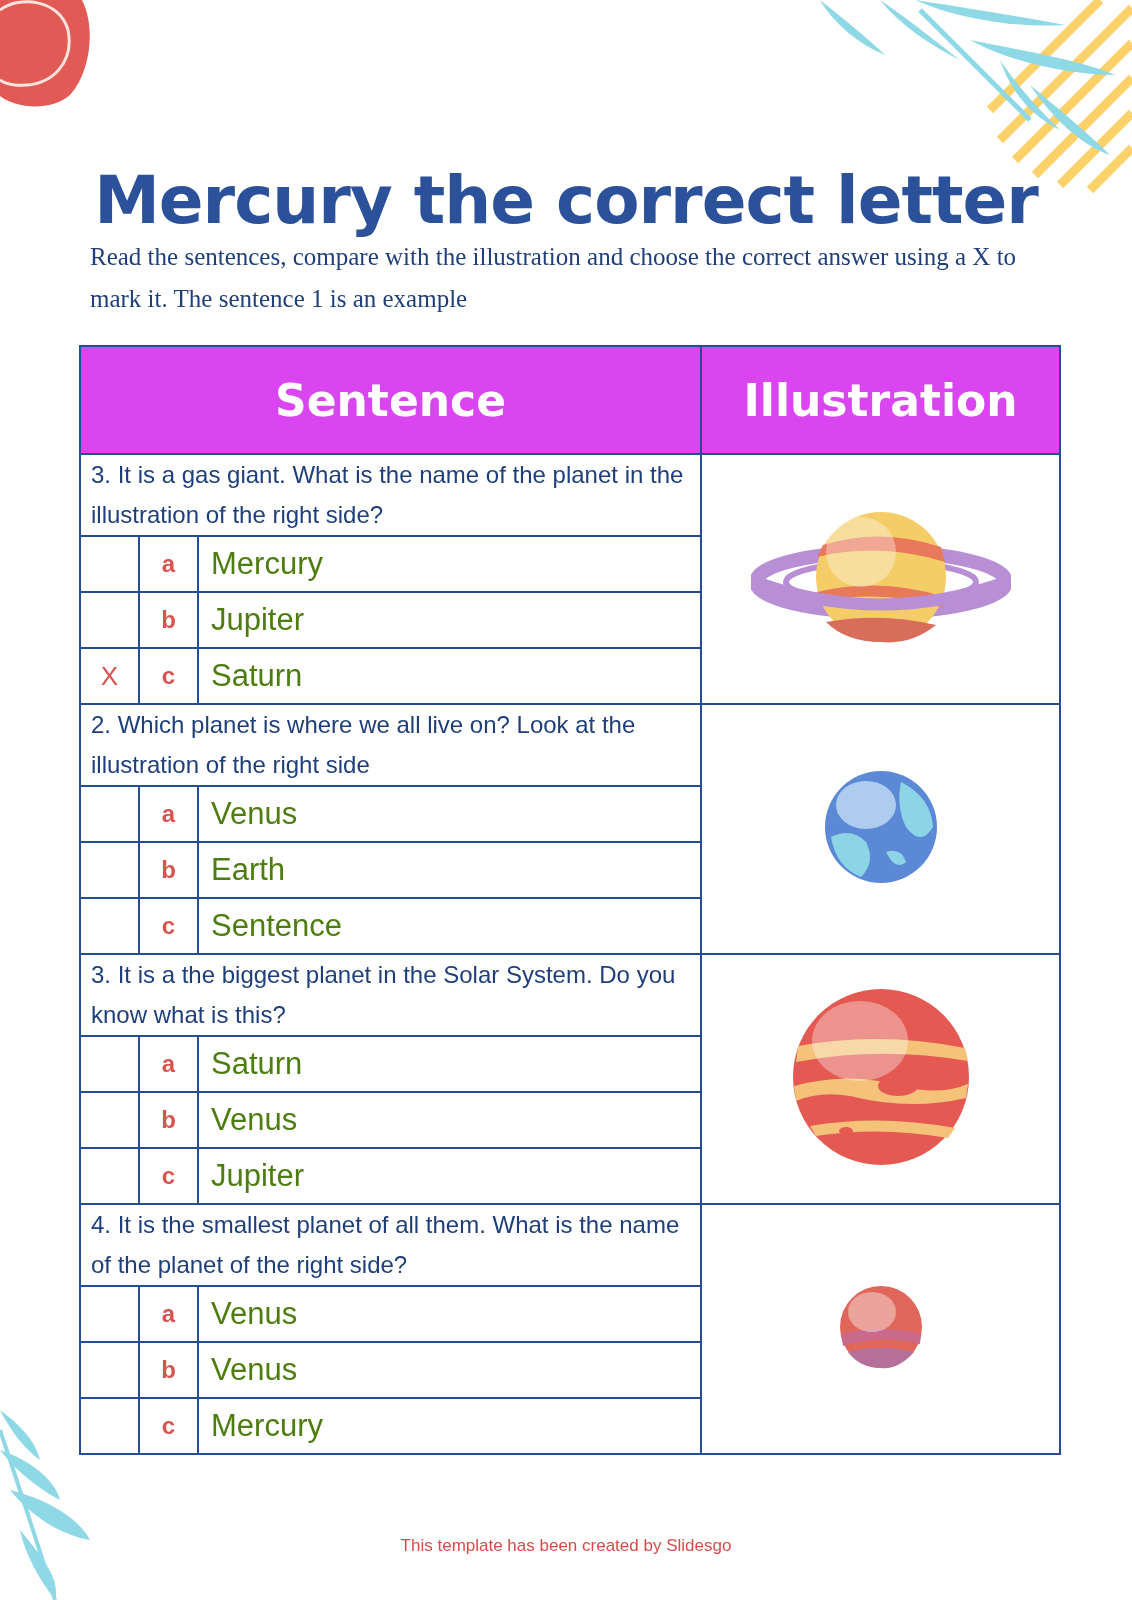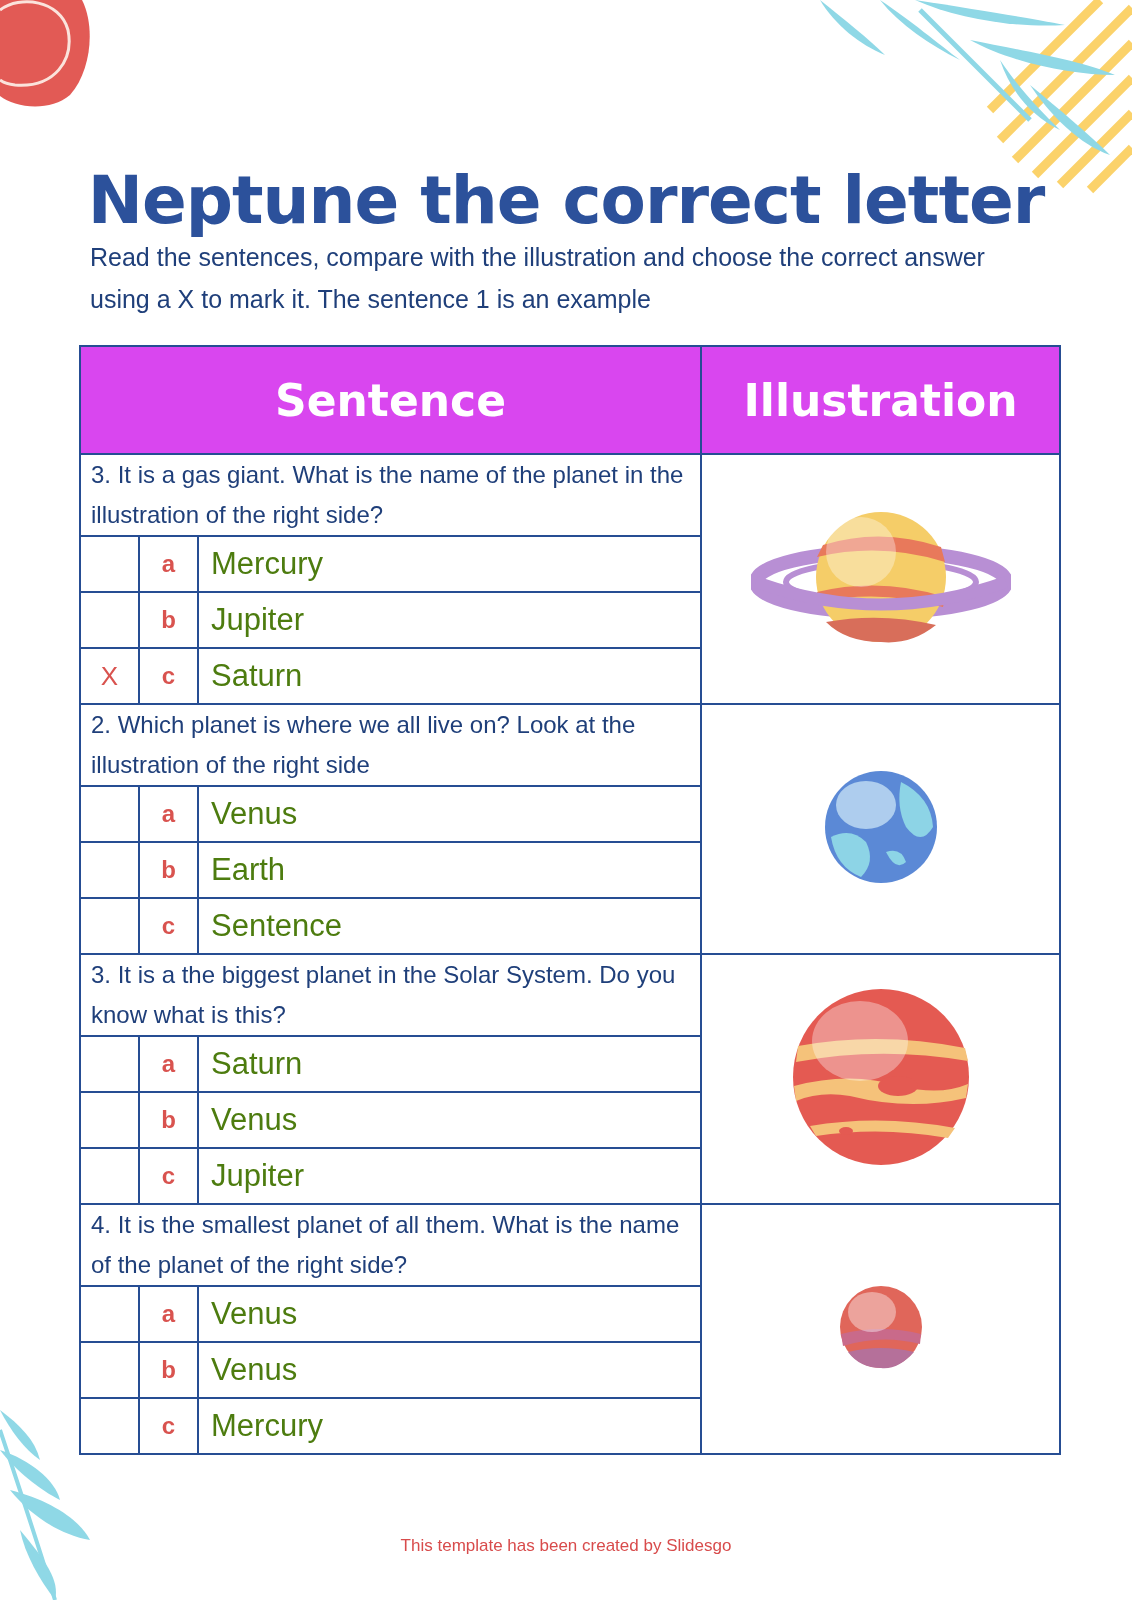--- a/index.html
+++ b/index.html
@@ -11,21 +11,21 @@
   }
   .deco { position: absolute; }
   .title {
     position: absolute; left: 0; width: 1132px; top: 118px;
     text-align: center; font-family: "DejaVu Sans", sans-serif;
     font-weight: bold; font-size: 66px; letter-spacing: -1px;
     color: #2c519b;
   }
   .intro {
     position: absolute; left: 90px; top: 236px; width: 950px;
-    font-size: 25px; line-height: 42px; color: #1f3f7a;
+    font-size: 25px; line-height: 42px; color: #1f3f7a; font-family: Liberation Serif, serif;
   }
   table.quiz {
     position: absolute; left: 79px; top: 345px; width: 980px;
     border-collapse: collapse; table-layout: fixed;
   }
   table.quiz td, table.quiz th {
     border: 2px solid #264d93; padding: 0;
   }
   table.quiz th {
     background: #d946ef; color: #ffffff; height: 106px;
@@ -84,21 +84,21 @@
 <svg class="deco" style="left:0;top:1410px" width="110" height="190" viewBox="0 0 110 190">
   <g fill="#8fd8e6">
     <path d="M0,0 C20,15 35,30 40,50 C25,40 10,20 0,0 Z"></path>
     <path d="M0,40 C30,50 55,70 60,90 C40,80 15,60 0,40 Z"></path>
     <path d="M10,80 C50,90 80,110 90,130 C60,125 30,105 10,80 Z"></path>
     <path d="M20,120 C45,150 60,170 55,190 C40,170 25,145 20,120 Z"></path>
     <path d="M0,20 C20,80 40,140 55,190" stroke="#8fd8e6" stroke-width="4" fill="none"></path>
   </g>
 </svg>
 
-<h1 class="title">Neptune the correct letter</h1>
+<h1 class="title">Mercury the correct letter</h1>
 <p class="intro" style="margin:0">Read the sentences, compare with the illustration and choose the correct answer using a X to mark it. The sentence 1 is an example</p>
 
 <table class="quiz">
   <colgroup>
     <col style="width:59px">
       <col style="width:59px">
       <col style="width:503px">
       <col style="width:359px">
   </colgroup>
   <thead>

